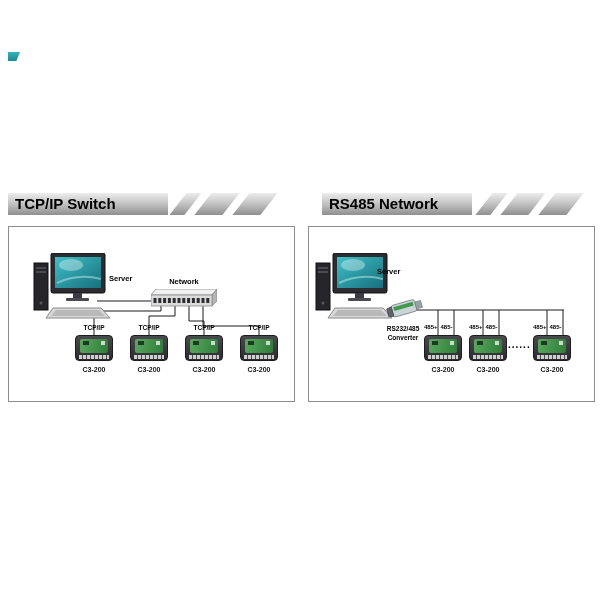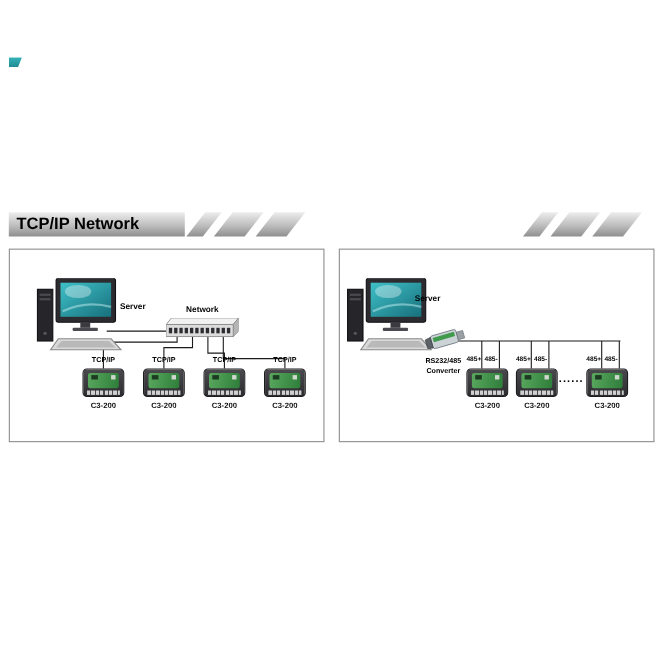--- a/index.html
+++ b/index.html
@@ -63,27 +63,28 @@
     <defs>
       <linearGradient id="scrGrad" x1="0" y1="0" x2="1" y2="1">
         <stop offset="0" stop-color="#3fc0c8"></stop>
         <stop offset="1" stop-color="#17707c"></stop>
       </linearGradient>
     </defs>
   </svg>
 
   <div class="logo-mark"></div>
 
-  <div class="header-bar" id="tcpip-bar">TCP/IP Network</div>
+  <div class="header-bar" id="tcpip-bar">TCP/IP Switch</div>
   <div class="stripes" id="tcpip-stripes">
     <span class="stripe s1"></span>
     <span class="stripe s2"></span>
     <span class="stripe s3"></span>
   </div>
 
+  <div class="header-bar" id="rs485-bar">RS485 Network</div>
   <div class="stripes" id="rs485-stripes">
     <span class="stripe s1"></span>
     <span class="stripe s2"></span>
     <span class="stripe s3"></span>
   </div>
 
   <div class="panel" id="tcpip-panel">
 
     <svg class="wires" width="285" height="174">
       <polyline points="88,74 142,74"></polyline>

